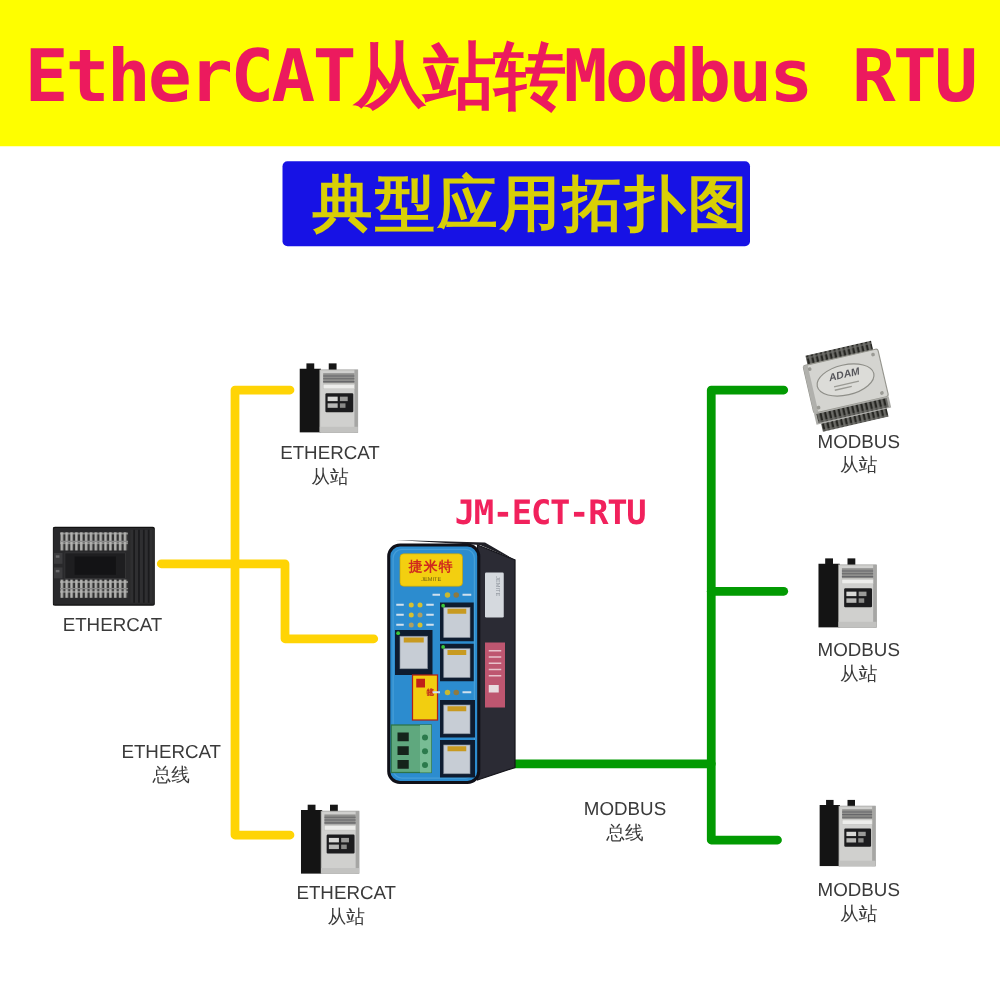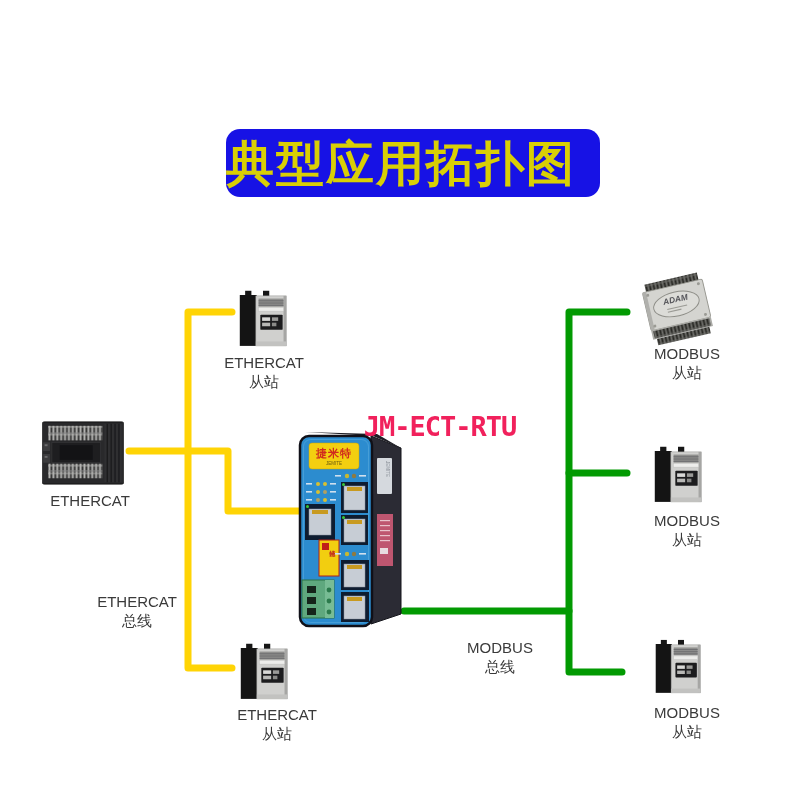--- a/index.html
+++ b/index.html
@@ -7,50 +7,53 @@
         font-family:"Liberation Sans", sans-serif;}
 
   
   .banner{position:absolute;left:0;top:0;width:800px;height:117px;background:#FEFE00;}
   .banner-title{position:absolute;left:0;top:0;width:800px;height:117px;line-height:122px;
       text-align:center;color:#EC1A5E;font-family:"DejaVu Sans Mono", monospace;
       font-size:58px;font-weight:600;letter-spacing:-2px;white-space:nowrap;}
 
   
   .subtitle-box{position:absolute;left:226px;top:129px;width:374px;height:68px;
-      background:#1712E5;border-radius:14px;text-align:left;}
+      background:#1712E5;border-radius:4px;text-align:right;}
   .subtitle-text{display:inline-block;line-height:70px;font-family:"Liberation Serif", serif;
       font-size:48px;font-weight:600;color:#D9CF05;letter-spacing:2px;white-space:nowrap;}
 
   
   .bus-lines{position:absolute;left:0;top:0;width:800px;height:800px;pointer-events:none;}
   .bus-lines path{fill:none;stroke-width:7;stroke-linejoin:round;stroke-linecap:round;}
 
   
   .device{position:absolute;}
   .device svg{display:block;width:100%;height:100%;}
 
   
   .node-label{position:absolute;width:140px;text-align:center;color:#3A3A3A;
       font-size:15px;line-height:19px;}
   .node-label span{display:block;}
   .bus-label{position:absolute;width:140px;text-align:center;color:#3A3A3A;
       font-size:15px;line-height:19px;}
   .bus-label span{display:block;}
   .gateway-model{position:absolute;left:340px;top:395px;width:200px;text-align:center;
       color:#F1215C;font-family:"DejaVu Sans Mono", monospace;font-size:27px;
-      font-weight:700;letter-spacing:-1px;white-space:nowrap;margin-top:16px;}
+      font-weight:700;letter-spacing:-1px;white-space:nowrap;}
 
   .hidden-defs{position:absolute;width:0;height:0;overflow:hidden;}
 </style>
 </head>
 <body>
 
 <div class="page">
 
+  <div class="banner">
+    <div class="banner-title">EtherCAT从站转Modbus RTU</div>
+  </div>
 
   <div class="subtitle-box">
     <span class="subtitle-text">典型应用拓扑图</span>
   </div>
 
   <svg class="hidden-defs" aria-hidden="true">
     <defs>
       <pattern id="teethLight" patternUnits="userSpaceOnUse" width="4" height="8">
         <rect width="4" height="8" fill="#B5B5B3"></rect>
         <rect x="0.5" y="0.5" width="2" height="7" fill="#343434"></rect>
@@ -156,21 +159,21 @@
         <use href="#sym-drive"></use>
       </svg>
   </div>
 
   <div class="device" style="left:654px;top:639px;width:48px;height:58px">
     <svg viewBox="0 0 56 66">
         <use href="#sym-drive"></use>
       </svg>
   </div>
 
-  <div class="device" style="left:297px;top:430px;width:112px;height:198px">
+  <div class="device" style="left:308px;top:430px;width:112px;height:198px">
     <svg viewBox="0 0 112 198">
       <polygon points="8,2 80,4 104,18 76,6" fill="#1F1F26"></polygon>
       <polygon points="74,6 104,18 104,184 74,194" fill="#2B2B34" stroke="#15151B" stroke-width="1"></polygon>
       <rect x="80" y="28" width="15" height="36" rx="1" fill="#D5D9DE"></rect>
       <text x="90" y="31" style="writing-mode:vertical-rl" font-size="4.5" fill="#8A9098" font-family="Liberation Sans, sans-serif">JEMITE</text>
       <rect x="80" y="84" width="16" height="52" fill="#BE5670"></rect>
       <rect x="83" y="90" width="10" height="1.2" fill="#E8C2CC"></rect>
       <rect x="83" y="95" width="10" height="1.2" fill="#E8C2CC"></rect>
       <rect x="83" y="100" width="10" height="1.2" fill="#E8C2CC"></rect>
       <rect x="83" y="105" width="10" height="1.2" fill="#E8C2CC"></rect>

